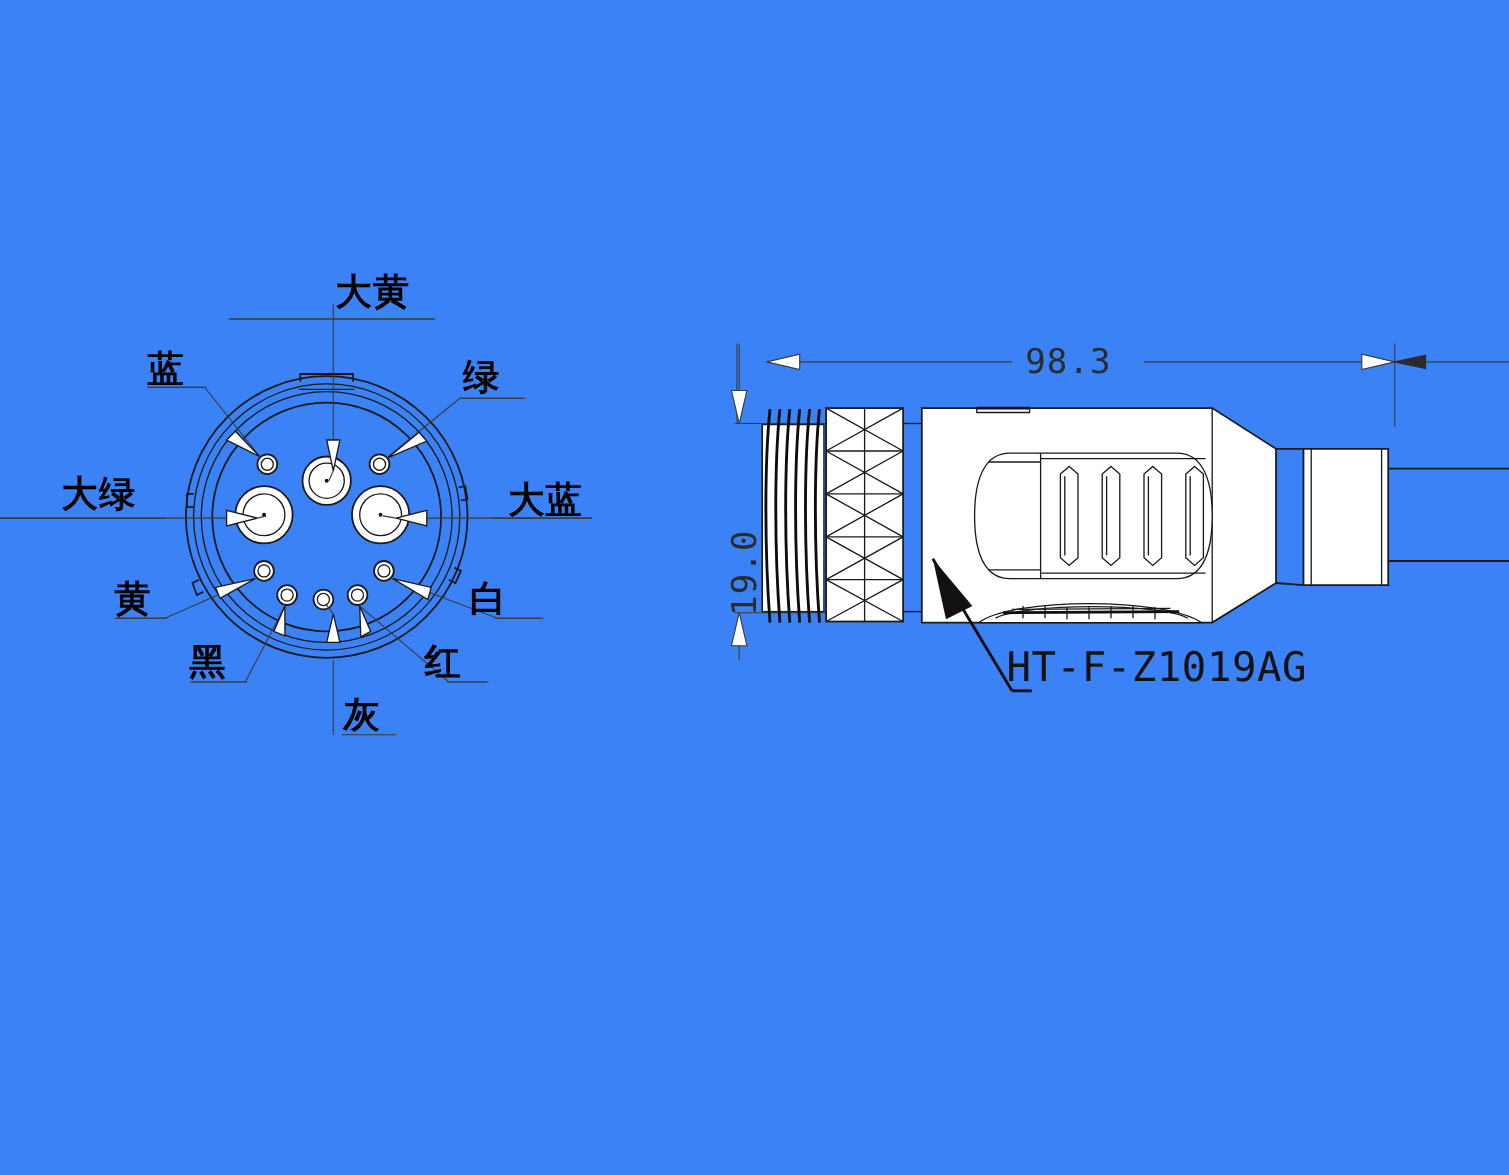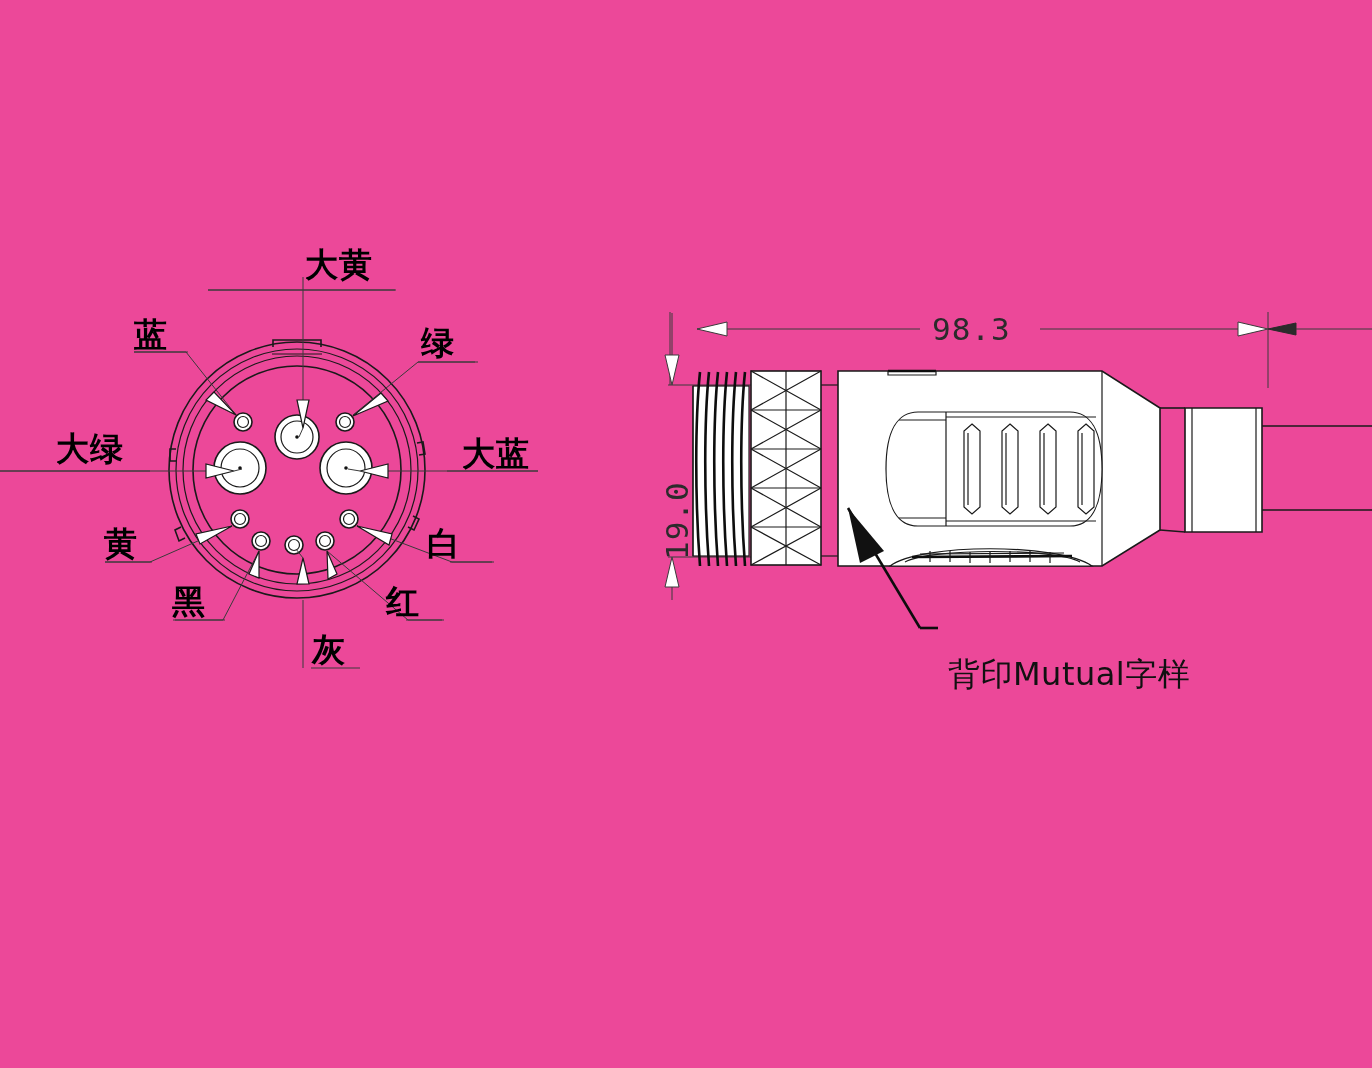--- a/index.html
+++ b/index.html
@@ -11,21 +11,21 @@
   body {
     width: 1372px;
     height: 1068px;
     overflow: hidden;
     font-family: "DejaVu Sans", sans-serif;
   }
   #sheet {
     position: relative;
     width: 1372px;
     height: 1068px;
-    background: #ec4899;
+    background: #3b82f6;
   }
   svg.draw {
     position: absolute;
     left: 0;
     top: 0;
     width: 1372px;
     height: 1068px;
   }
   .ln   { stroke: #1a1a1a; fill: none; stroke-width: 1.6; }
   .ln-t { stroke: #1a1a1a; fill: none; stroke-width: 1.2; }
@@ -346,16 +346,16 @@
   <div class="cjk lbl" style="left:172px; top:585px;">黑</div>
 
   <div class="cjk lbl" style="left:386px; top:585px;">红</div>
 
   <div class="cjk lbl" style="left:312px; top:633px;">灰</div>
 
   <div class="dimtxt" style="left:932px; top:311px;">98.3</div>
 
   <div class="dimtxt vert" style="left:659px; top:560px;">19.0</div>
 
-
-  <div class="note" style="left:948px; top:653px;">背印Mutual字样</div>
+  <div class="partno" style="left:915px; top:585px;">HT-F-Z1019AG</div>
+
 
 </div>
 
 </body></html>

